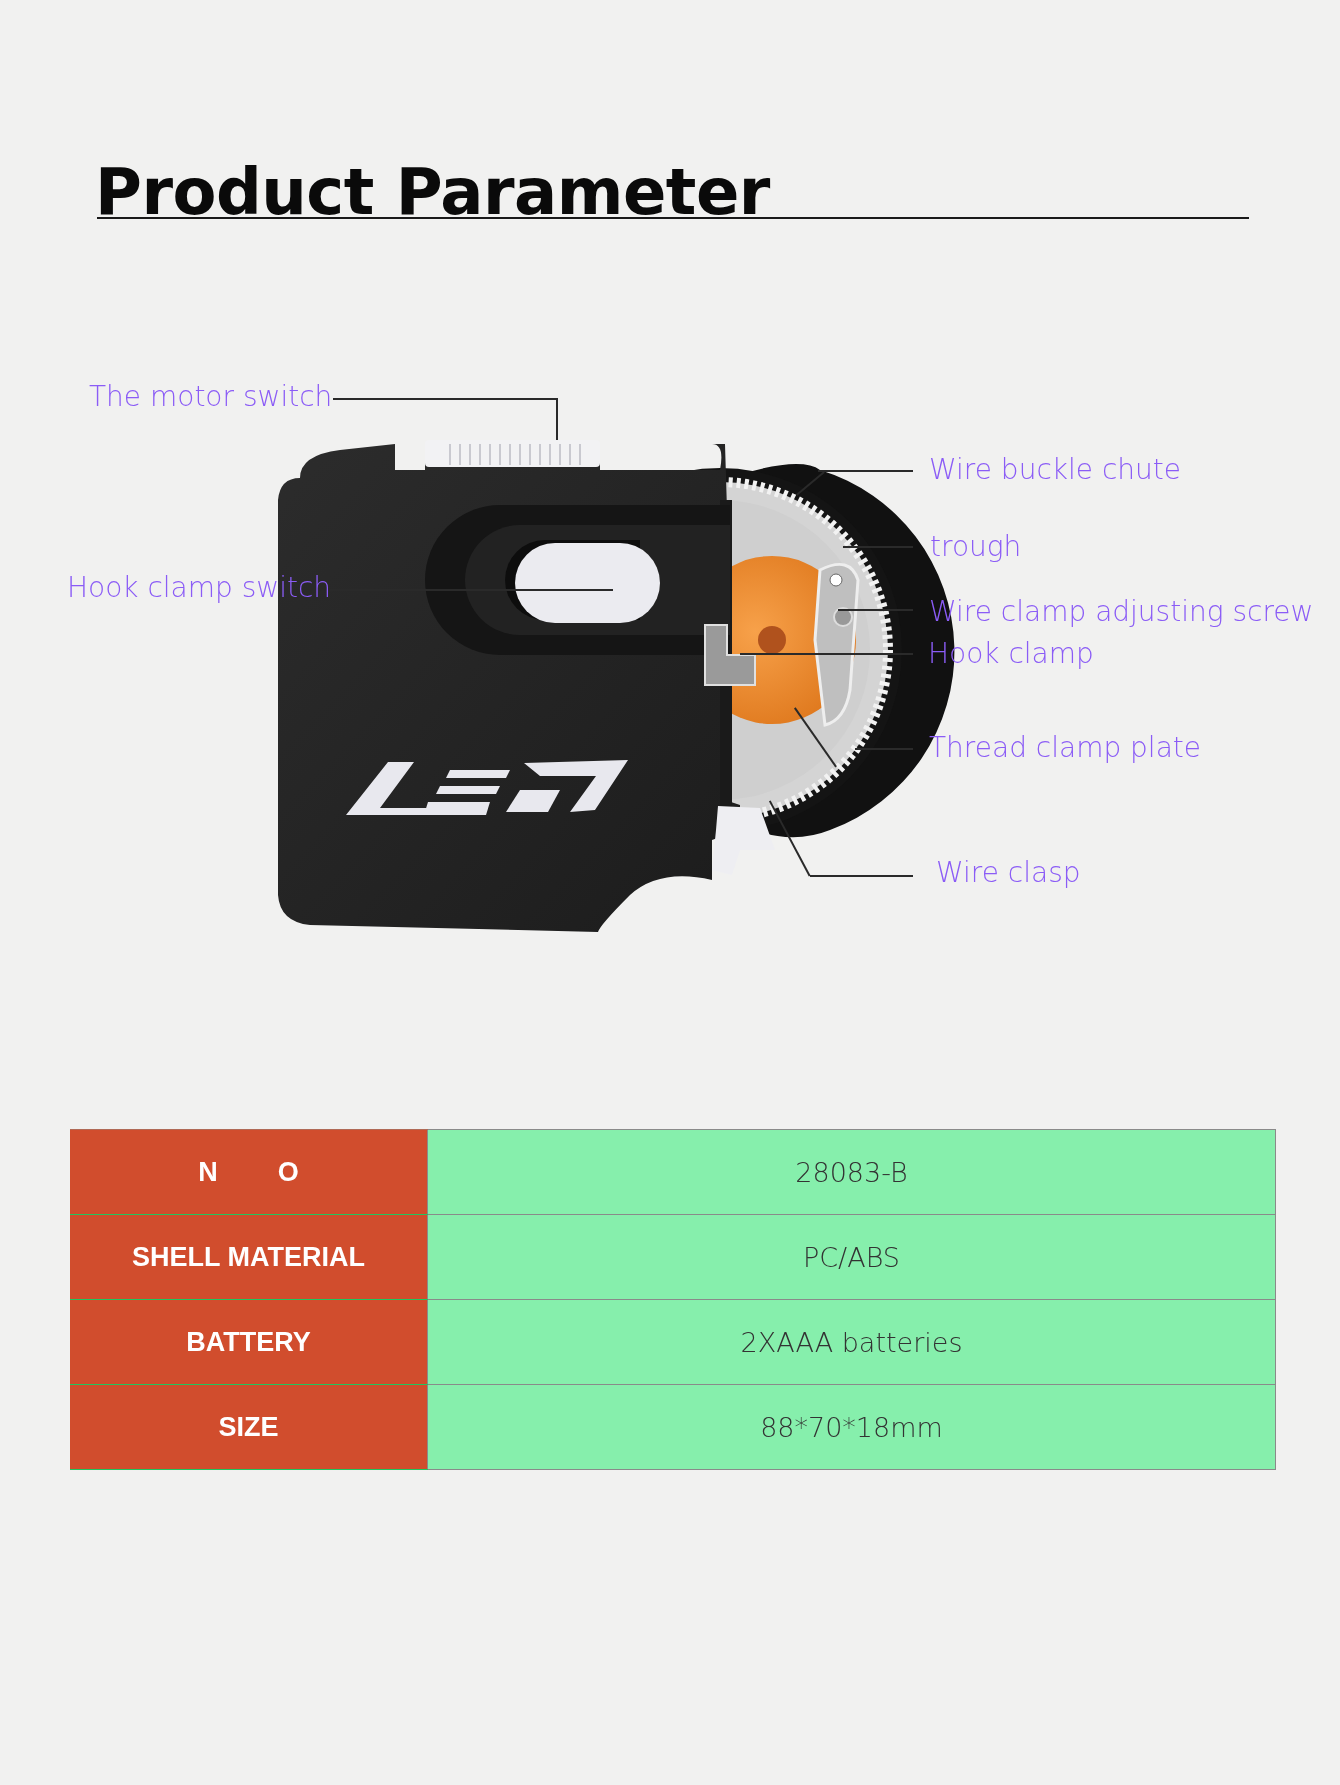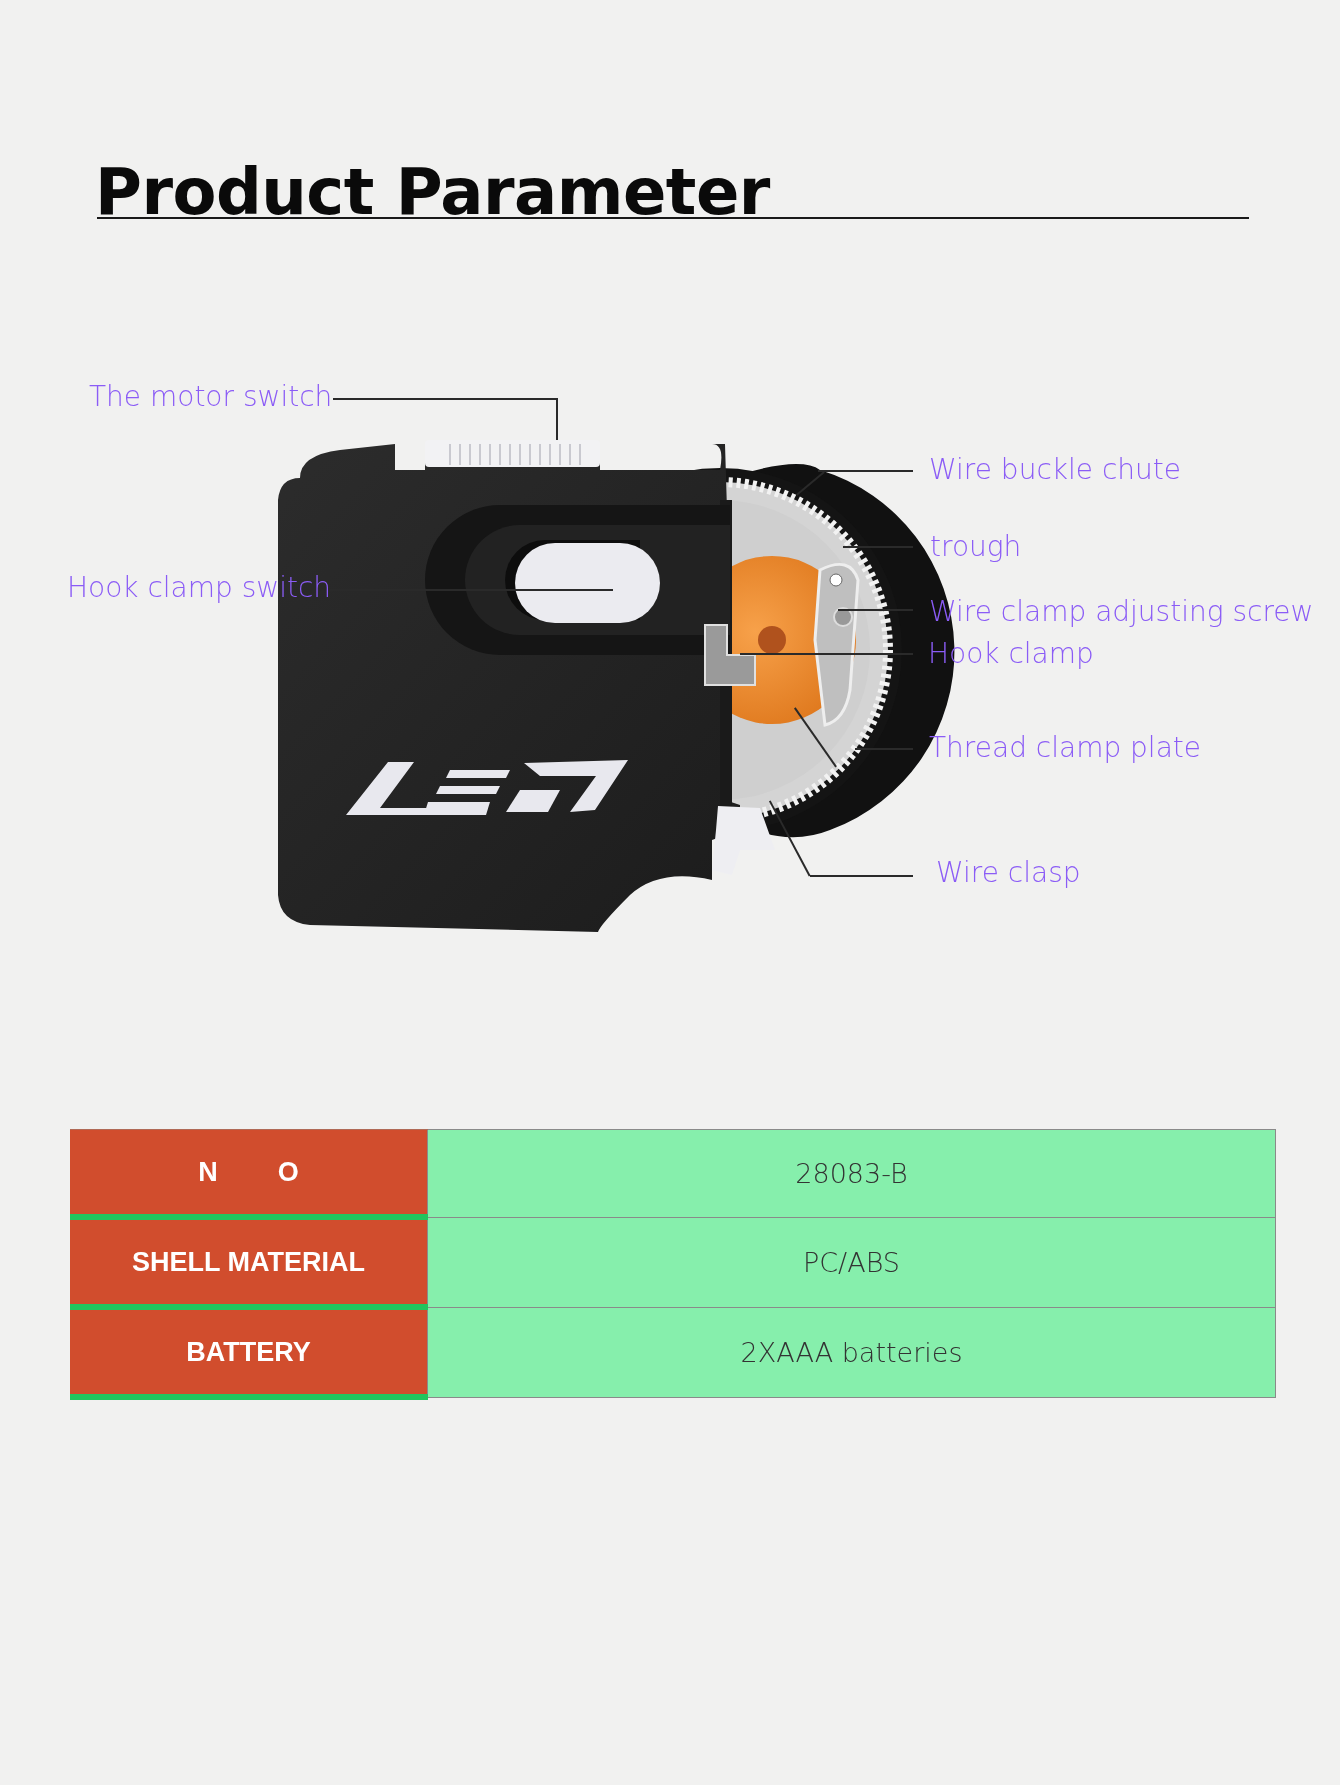--- a/index.html
+++ b/index.html
@@ -4,21 +4,21 @@
 <style>
   html,body{margin:0;padding:0;}
   body{width:1340px;height:1785px;background:#f1f1f0;position:relative;overflow:hidden;font-family:"Liberation Sans","DejaVu Sans",sans-serif;color:#222;}
   .title{position:absolute;left:95px;top:122px;font-size:64px;font-weight:bold;color:#0a0a0a;letter-spacing:-0.5px;font-family:"DejaVu Sans","Liberation Sans",sans-serif;margin-top:33px;}
   .title-rule{position:absolute;left:97px;top:217px;width:1152px;height:2px;background:#1a1a1a;}
   .callout{position:absolute;font-size:28px;color:#8b5cf6;white-space:nowrap;font-family:"DejaVu Sans","Liberation Sans",sans-serif;font-weight:300;}
   .line{position:absolute;background:#2a2a2a;}
   .device{position:absolute;left:0;top:0;width:1340px;height:1000px;}
   table.spec{position:absolute;left:70px;top:1129px;width:1206px;border-collapse:collapse;}
   table.spec td{height:84px;padding:0;text-align:center;vertical-align:middle;}
-  table.spec td.k{width:357px;background:#d14d2d;color:#fff;font-weight:bold;font-size:27px;border-top:1px solid #b06a56;border-bottom:6px solid #22c55e;}
+  table.spec td.k{width:357px;background:#d14d2d;color:#fff;font-weight:bold;font-size:27px;border-top:1px solid #b06a56;border-bottom:1px solid #22c55e;}
   table.spec td.v{background:#86efac;color:#333;font-size:27px;border:1px solid #8a8a8a;font-family:"DejaVu Sans","Liberation Sans",sans-serif;font-weight:300;}
 </style>
 </head>
 <body>
 
 <div class="title">Product Parameter</div>
 <div class="title-rule"></div>
 
 <svg class="device" viewBox="0 0 1340 1000" width="1340" height="1000">
   <defs>
@@ -126,14 +126,18 @@
     <td class="v">28083-B</td>
   </tr>
   <tr>
     <td class="k">SHELL MATERIAL</td>
     <td class="v">PC/ABS</td>
   </tr>
   <tr>
     <td class="k">BATTERY</td>
     <td class="v">2XAAA batteries</td>
   </tr>
+  <tr>
+    <td class="k">SIZE</td>
+    <td class="v">88*70*18mm</td>
+  </tr>
 </tbody>
   </table>
 
 </body></html>

